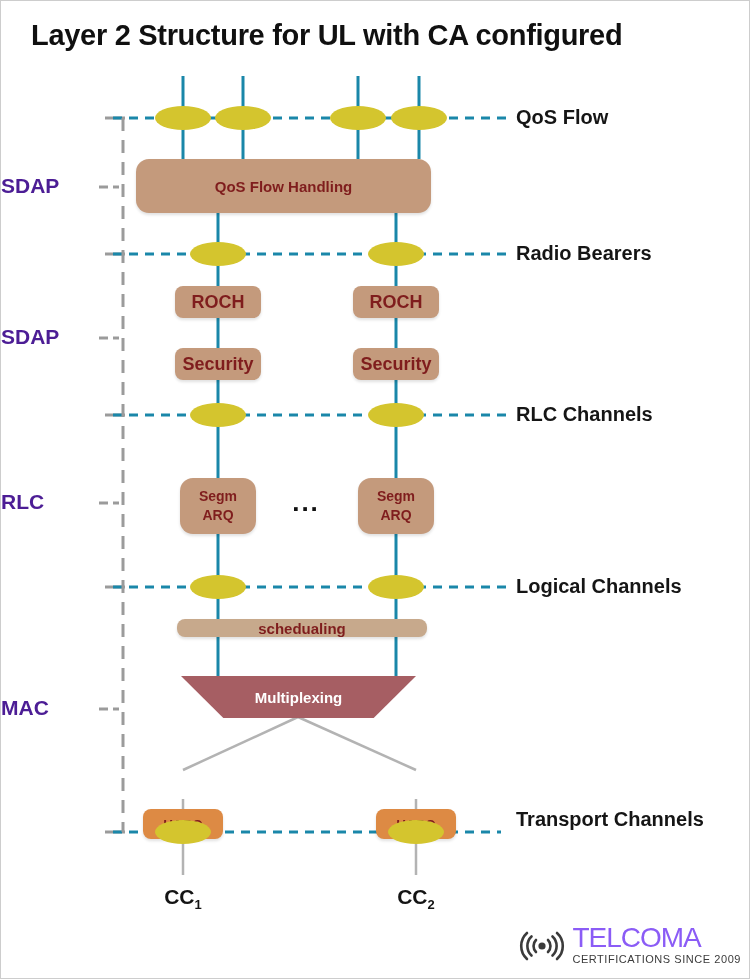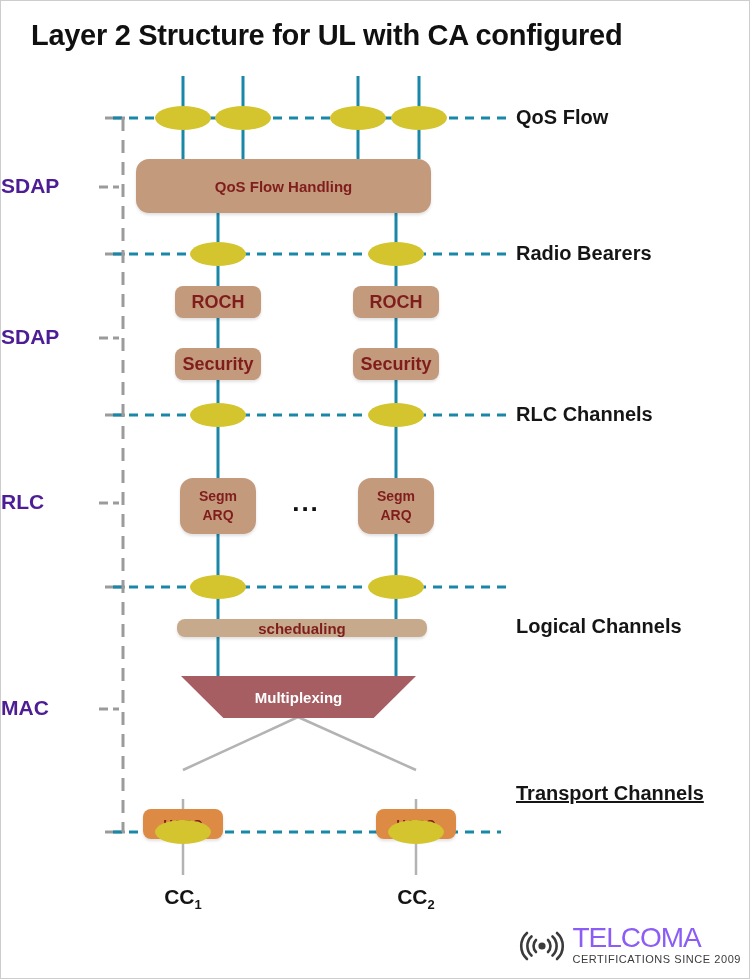--- a/index.html
+++ b/index.html
@@ -108,22 +108,22 @@
   </svg>
 
   <div class="abs layer-label" style="top:173px;">SDAP</div>
   <div class="abs layer-label" style="top:324px;">SDAP</div>
   <div class="abs layer-label" style="top:489px;">RLC</div>
   <div class="abs layer-label" style="top:695px;">MAC</div>
 
   <div class="abs channel-label" style="top:105px;">QoS Flow</div>
   <div class="abs channel-label" style="top:241px;">Radio Bearers</div>
   <div class="abs channel-label" style="top:402px;">RLC Channels</div>
-  <div class="abs channel-label" style="top:574px;margin-top:40px;">Logical Channels</div>
-  <div class="abs channel-label" style="top:781px;text-decoration:underline;">Transport Channels</div>
+  <div class="abs channel-label" style="top:574px;">Logical Channels</div>
+  <div class="abs channel-label" style="top:807px;">Transport Channels</div>
 
   <div class="abs ellipse" style="left:154px;top:105px;"></div>
   <div class="abs ellipse" style="left:214px;top:105px;"></div>
   <div class="abs ellipse" style="left:329px;top:105px;"></div>
   <div class="abs ellipse" style="left:390px;top:105px;"></div>
 
   <div class="abs box box-qos">
     <span>QoS Flow Handling</span>
   </div>
 

